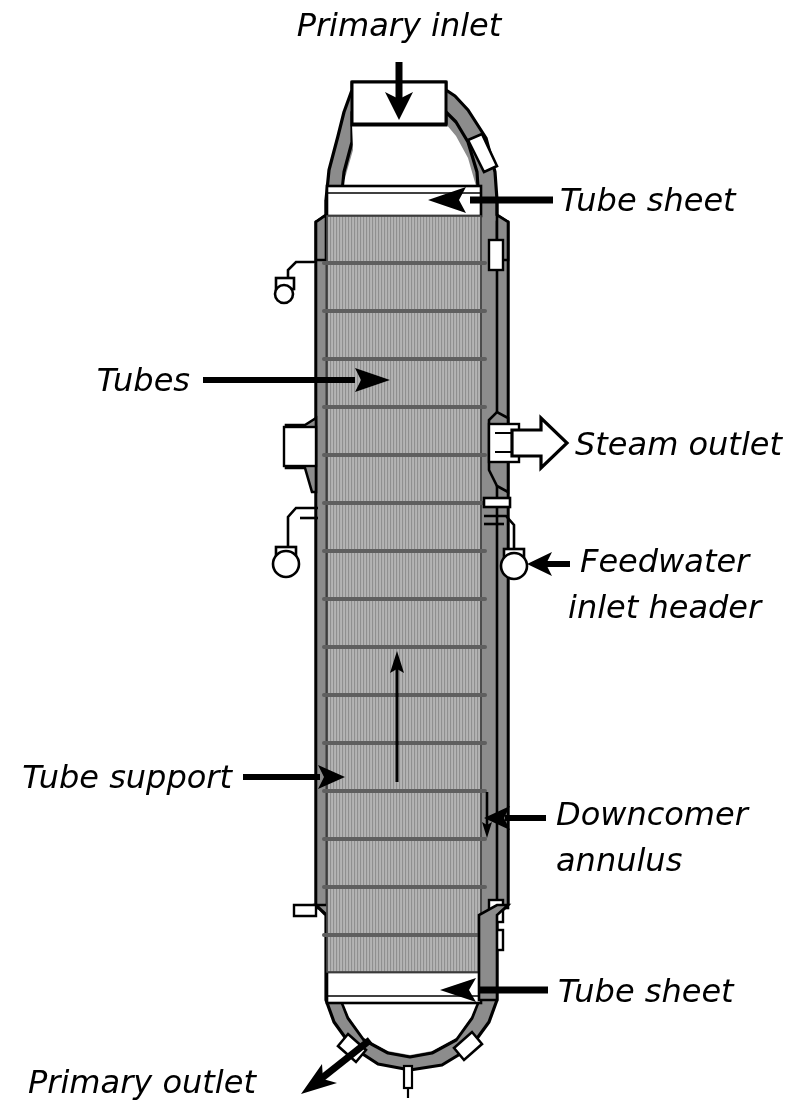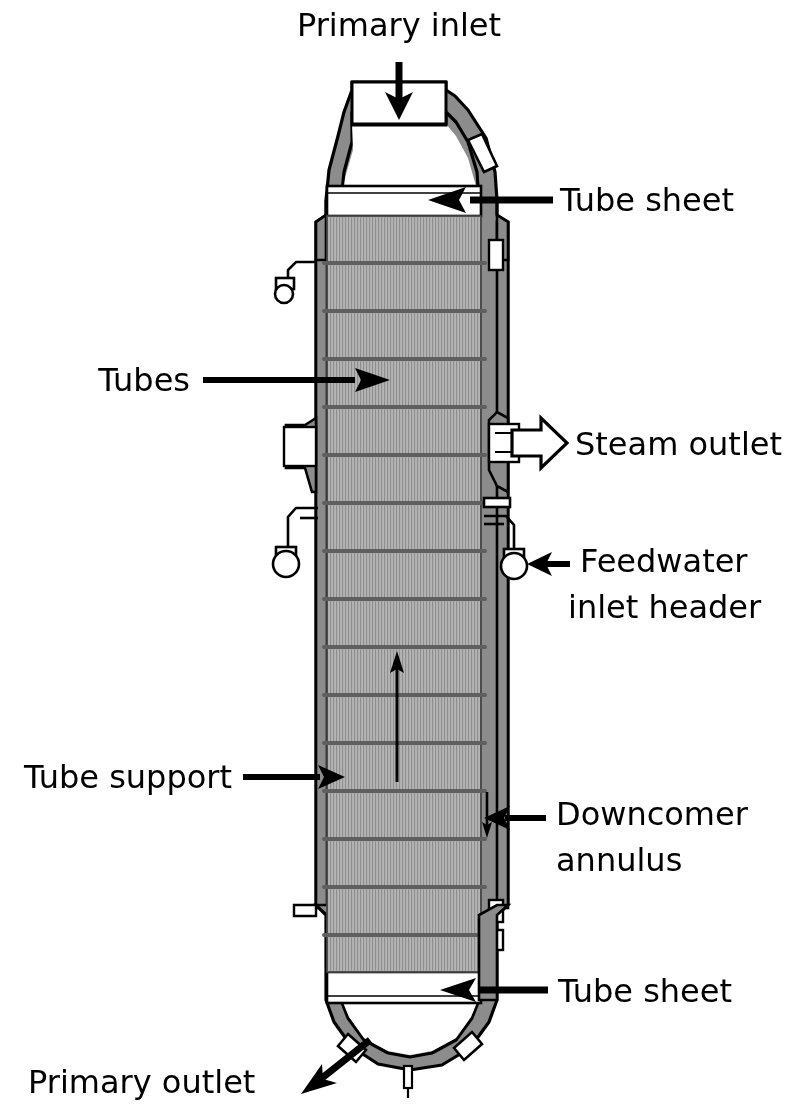--- a/index.html
+++ b/index.html
@@ -1,21 +1,21 @@
 <!DOCTYPE html>
 <html><head>
 <meta charset="utf-8">
 <style>
   html,body{margin:0;padding:0;background:#ffffff;}
   body{
     width:797px;height:1109px;
     font-family:"DejaVu Sans", sans-serif;
     overflow:hidden;
   }
-  #stage{position:relative;width:797px;height:786px;background:#fff;}
+  #stage{position:relative;width:797px;height:786px;background:#fff;font-style:italic;}
   svg{display:block;}
   .lbl{
     font-family:"DejaVu Sans", sans-serif;
     font-size:32px;
     fill:#000;
     font-weight:400;
   }
 </style>
 </head>
 <body>

